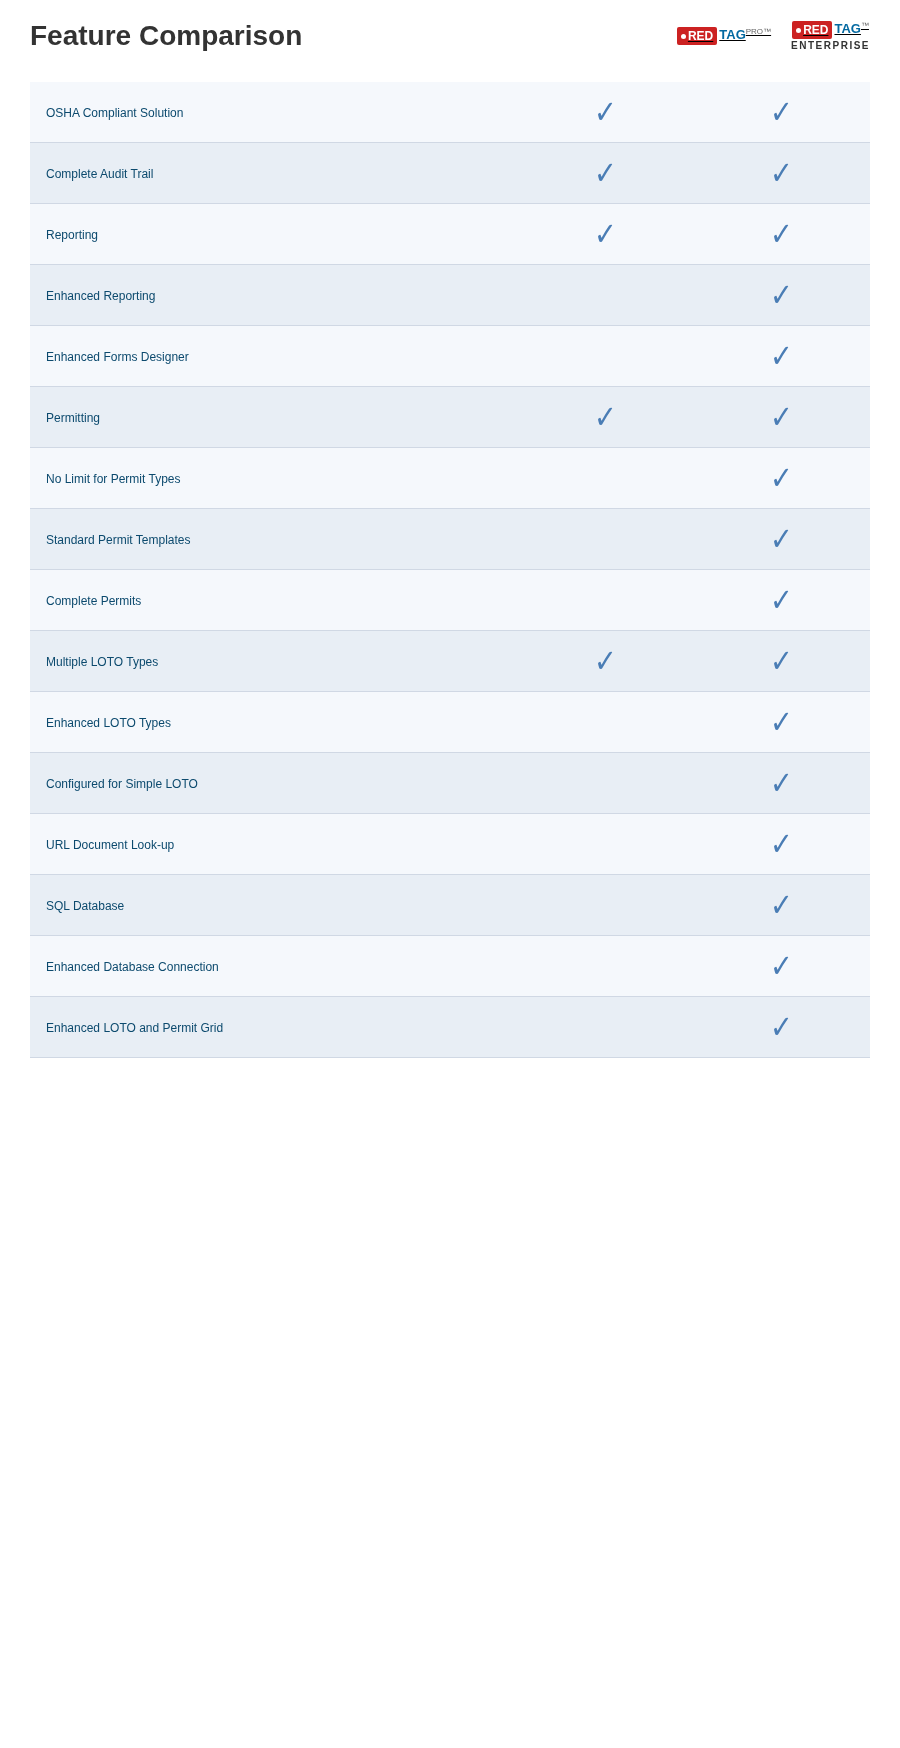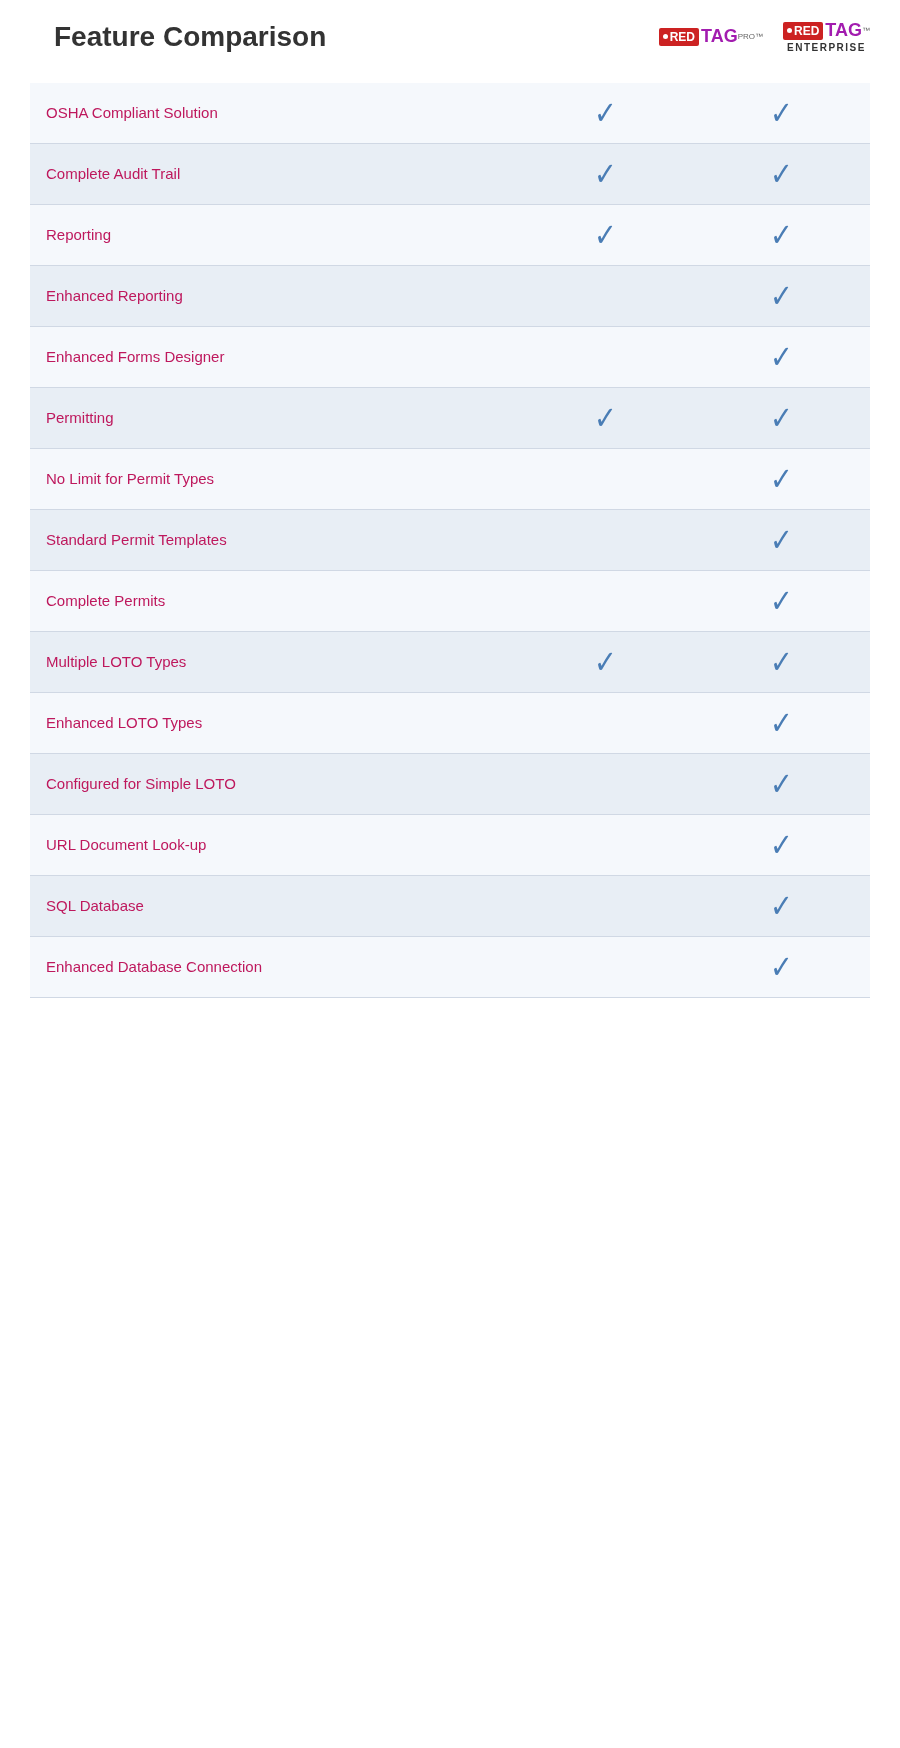--- a/index.html
+++ b/index.html
@@ -21,21 +21,20 @@
       align-items: center;
       justify-content: space-between;
       margin-bottom: 20px;
       padding-bottom: 10px;
     }
 
     .header-title {
       font-size: 28px;
       font-weight: bold;
       color: #333;
-      margin-left: 24px;
     }
 
     .header-logos {
       display: flex;
       align-items: center;
       gap: 20px;
     }
 
     
     .comparison-table {
@@ -63,42 +62,42 @@
     .comparison-table tr:nth-child(odd) {
       background-color: #f5f8fc;
     }
 
     .comparison-table td {
       padding: 14px 16px;
       vertical-align: middle;
     }
 
     .feature-name {
-      font-size: 15px;
-      color: #be185d;
+      font-size: 12px;
+      color: #0c4a6e;
       font-weight: 500;
     }
 
     .check-cell {
       text-align: center;
       vertical-align: middle;
     }
 
     .checkmark {
       display: inline-block;
       font-size: 32px;
       color: #4a7db5;
       line-height: 1;
       transform: scaleX(0.85);
     }
 
     
     .logo-inline {
       display: inline-flex;
-      align-items: center;
+      text-decoration: underline;
     }
 
     .red-box {
       background: #cc2222;
       color: white;
       font-weight: bold;
       font-size: 12px;
       padding: 2px 4px;
       border-radius: 2px;
       display: inline-flex;
@@ -108,23 +107,23 @@
     .red-dot {
       display: inline-block;
       width: 5px;
       height: 5px;
       background: white;
       border-radius: 50%;
       margin-right: 2px;
     }
 
     .black-tag {
-      font-size: 18px;
-      font-weight: bold;
-      color: #a21caf;
+      font-size: 13px;
+      font-weight: bold;
+      color: #0369a1;
       margin-left: 2px;
     }
 
     .sup-text {
       font-size: 8px;
       color: #666;
       vertical-align: super;
     }
 
     .ent-label {
@@ -245,16 +244,21 @@
         <tr>
           <td><span class="feature-name">SQL Database</span></td>
           <td class="check-cell"></td>
           <td class="check-cell"><span class="checkmark">✓</span></td>
         </tr>
         <tr>
           <td><span class="feature-name">Enhanced Database Connection</span></td>
           <td class="check-cell"></td>
           <td class="check-cell"><span class="checkmark">✓</span></td>
         </tr>
+        <tr>
+          <td><span class="feature-name">Enhanced LOTO and Permit Grid</span></td>
+          <td class="check-cell"></td>
+          <td class="check-cell"><span class="checkmark">✓</span></td>
+        </tr>
       </tbody>
   </table>
 
 </div>
 
 </body></html>

